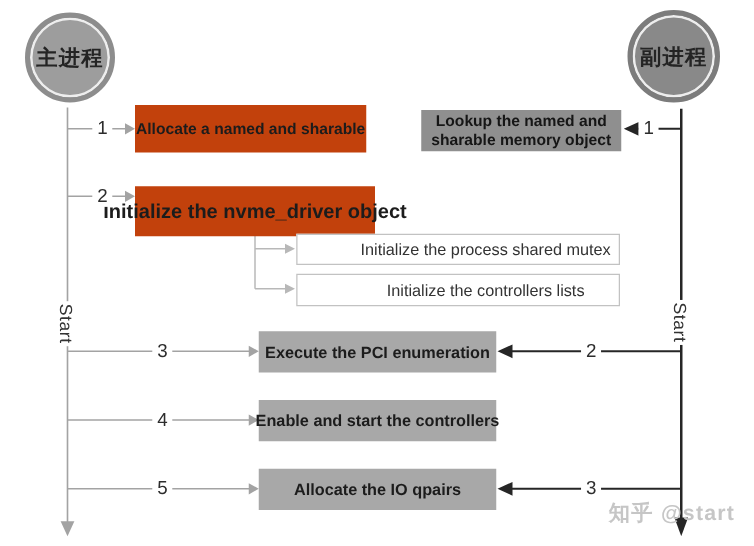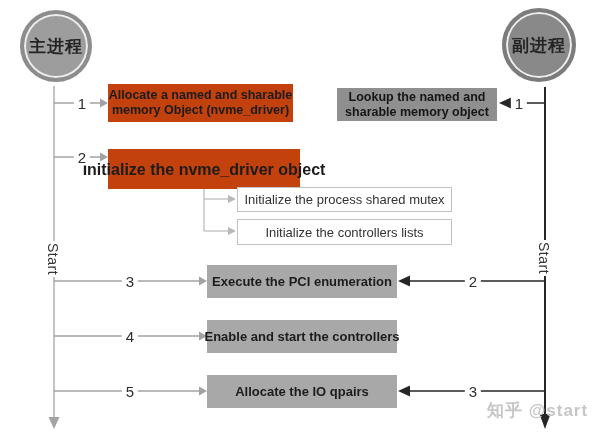--- a/index.html
+++ b/index.html
@@ -23,21 +23,21 @@
   .box{
     position:absolute;display:flex;flex-direction:column;align-items:center;justify-content:center;
     text-align:center;color:#1c1c1c;font-weight:600;font-size:12.5px;line-height:15px;
   }
   .box .ln{white-space:nowrap;}
   .box-left{background:#c2410c;}
   .box-right{background:#8f8f8f;color:#161616;}
   .box-action{background:#a8a8a8;font-size:13px;}
   .box-sub{
     background:#ffffff;border:1px solid #c2c2c2;color:#333333;
-    font-weight:400;font-size:13px;
+    font-weight:400;font-size:13px;padding-left:44px;
   }
   #box-alloc{left:108px;top:84px;width:185px;height:38px;}
   #box-lookup{left:337px;top:88px;width:160px;height:33px;}
   #box-initdriver{left:108px;top:149px;width:192px;height:40px;font-size:16px;}
   #box-mutex{left:237px;top:187px;width:213px;height:23px;}
   #box-lists{left:237px;top:219px;width:213px;height:24px;}
   #box-pci{left:207px;top:265px;width:190px;height:33px;}
   #box-enable{left:207px;top:320px;width:190px;height:33px;}
   #box-qpairs{left:207px;top:375px;width:190px;height:33px;}
   .stepnum{
@@ -118,21 +118,20 @@
   </div>
   <div class="actor actor-main">
     <span>主进程</span>
   </div>
 
   <span class="start-label" style="left:53px;top:259px;">Start</span>
   <span class="start-label" style="left:544px;top:258px;">Start</span>
 
   <div class="box box-left" id="box-alloc">
     <span class="ln">Allocate a named and sharable</span>
-    <span class="ln">memory Object (nvme_driver)</span>
   </div>
   <div class="box box-right" id="box-lookup">
     <span class="ln">Lookup the named and</span>
     <span class="ln">sharable memory object</span>
   </div>
   <div class="box box-left" id="box-initdriver">
     <span class="ln">Initialize the nvme_driver object</span>
   </div>
   <div class="box box-sub" id="box-mutex">
     <span class="ln">Initialize the process shared mutex</span>

